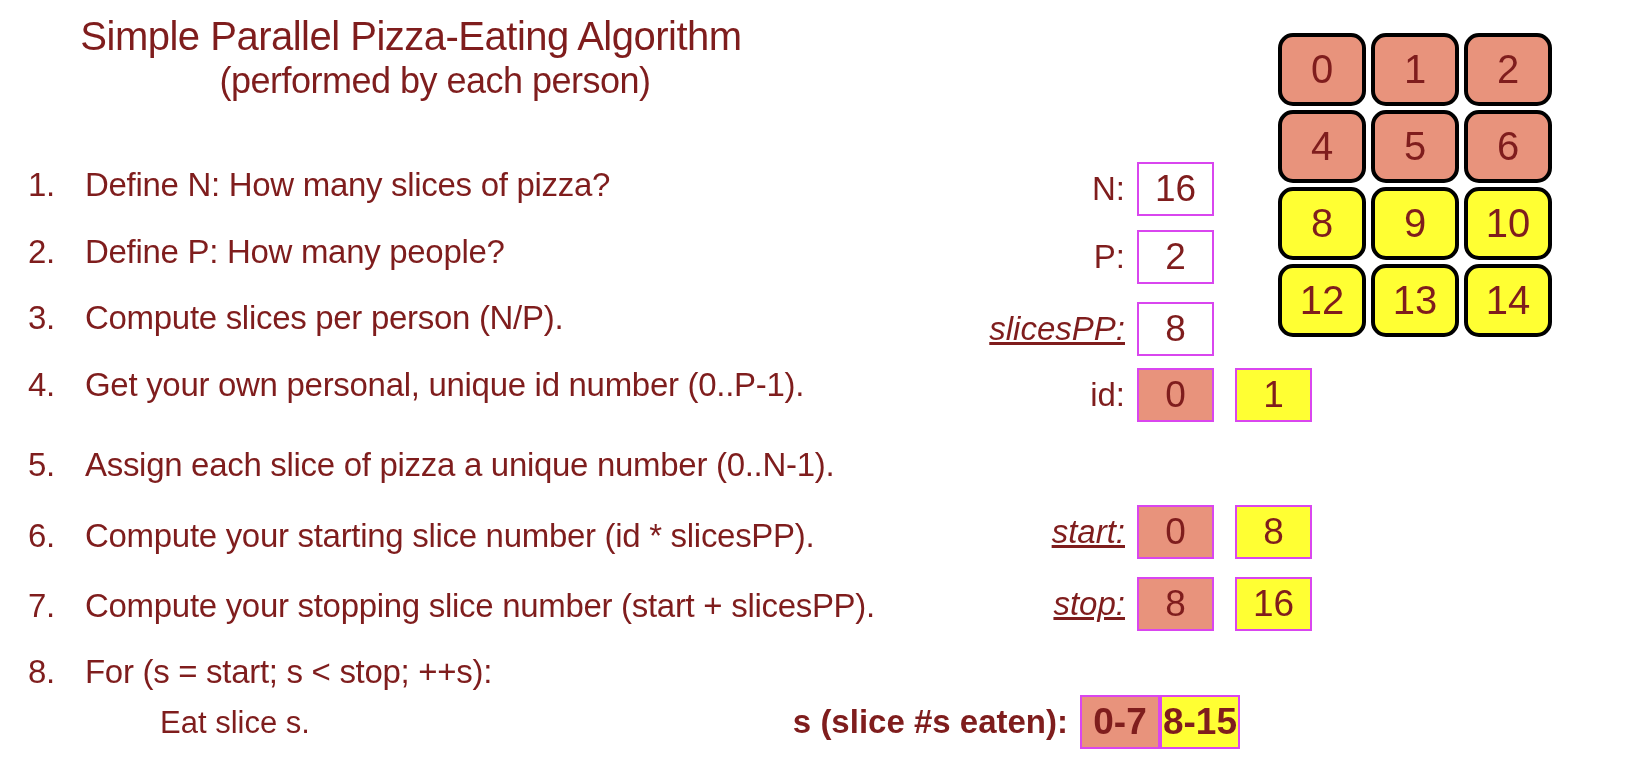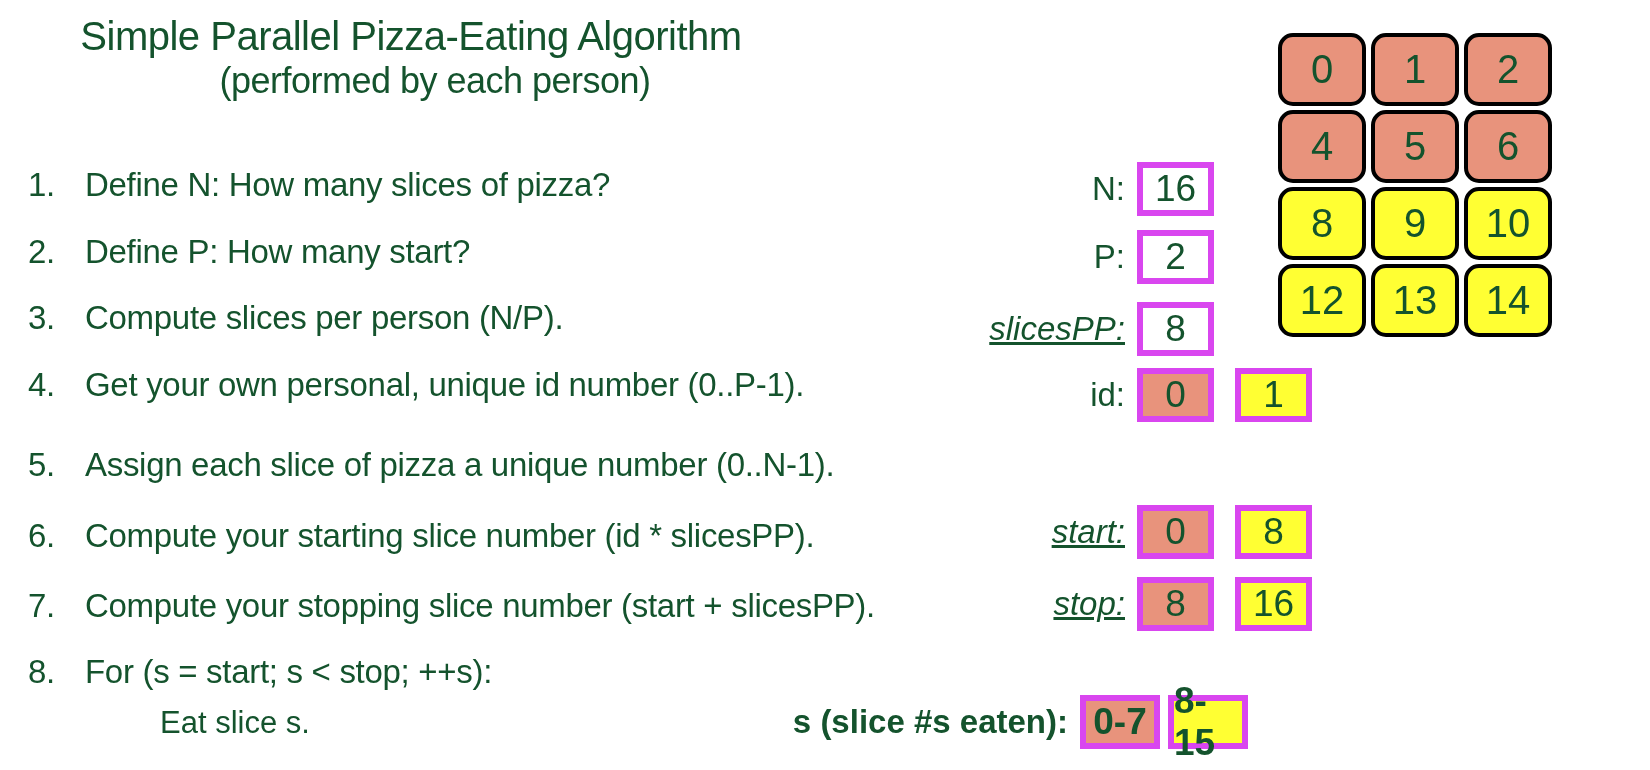--- a/index.html
+++ b/index.html
@@ -1,42 +1,42 @@
 <!DOCTYPE html>
 <html><head>
 <meta charset="utf-8">
 <style>
   html,body { margin:0; padding:0; background:#fff; }
   #slide {
     position:relative; width:1556px; height:770px;
     background:#ffffff; overflow:hidden;
-    font-family:"Liberation Sans", sans-serif; color:#14532d;
+    font-family:"Liberation Sans", sans-serif; color:#7f1d1d;
   }
   
   .title-block { position:absolute; left:0; top:12px; width:822px; text-align:center; }
   .title-line1 { font-size:40px; line-height:48px; letter-spacing:-0.5px; }
   .title-line2 { font-size:36px; line-height:42px; letter-spacing:-0.5px;margin-left:48px; }
   
   .step { position:absolute; left:28px; display:flex; font-size:33px; line-height:38px; letter-spacing:-0.3px; white-space:nowrap; }
   .step-num { width:57px; flex:none; }
   .step-sub { position:absolute; left:160px; font-size:31px; line-height:38px; white-space:nowrap; }
   
   .field-row { position:absolute; left:605px; display:flex; align-items:center; }
   .field-row.row-eaten { left:548px;font-weight:bold; }
   .field-label { width:520px; flex:none; text-align:right; font-size:33px; padding-right:12px; white-space:nowrap; }
   .field-label.it { font-style:italic;text-decoration:underline; }
   .vbox {
     flex:none; width:77px; height:54px; box-sizing:border-box;
-    border:6px solid #d946ef; background:#fff;
+    border:2px solid #d946ef; background:#fff;
     display:flex; align-items:center; justify-content:center;
     font-size:37px;
   }
   .vbox + .vbox { margin-left:21px; }
   .row-eaten .vbox { width:80px; }
-  .row-eaten .vbox + .vbox { margin-left:8px; }
+  .row-eaten .vbox + .vbox { margin-left:0; }
   .vbox[data-person="0"] { background:#E8937C; }
   .vbox[data-person="1"] { background:#FFFF33; }
   
   .pizza-grid {
     position:absolute; left:1278px; top:33px;
     display:grid; grid-template-columns:repeat(4, 88px); grid-auto-rows:73px;
     column-gap:5px; row-gap:4px;
   }
   .tile {
     box-sizing:border-box; border:4px solid #000; border-radius:15px;
@@ -55,21 +55,21 @@
     <div class="title-line1">Simple Parallel Pizza-Eating Algorithm</div>
     <div class="title-line2">(performed by each person)</div>
   </div>
 
   <div class="step" style="top:166px">
     <span class="step-num">1.</span>
     <span class="step-text">Define N: How many slices of pizza?</span>
   </div>
   <div class="step" style="top:233px">
     <span class="step-num">2.</span>
-    <span class="step-text">Define P: How many start?</span>
+    <span class="step-text">Define P: How many people?</span>
   </div>
   <div class="step" style="top:299px">
     <span class="step-num">3.</span>
     <span class="step-text">Compute slices per person (N/P).</span>
   </div>
   <div class="step" style="top:366px">
     <span class="step-num">4.</span>
     <span class="step-text">Get your own personal, unique id number (0..P-1).</span>
   </div>
   <div class="step" style="top:446px">

